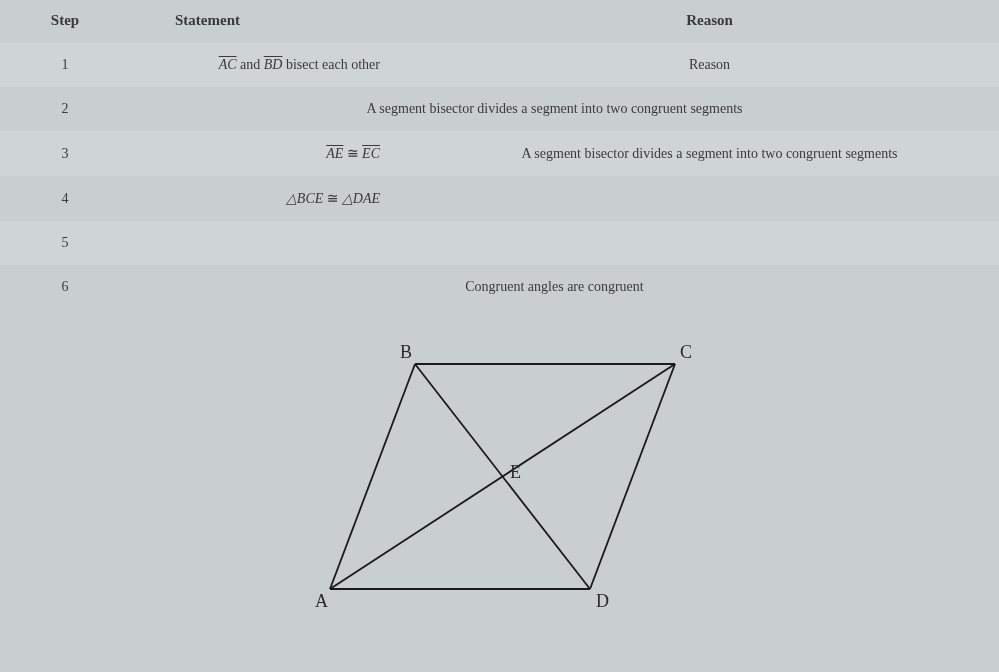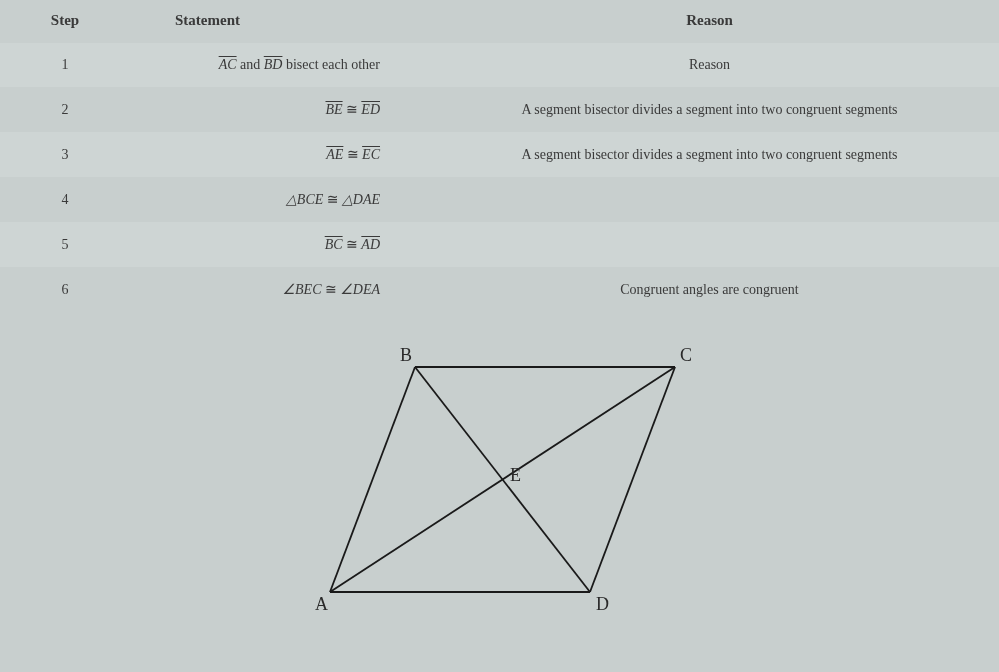--- a/index.html
+++ b/index.html
@@ -81,39 +81,36 @@
     <div class="col-reason">Reason</div>
   </div>
   <div id="rows-container">
       <div class="data-row">
         <div class="col-step">1</div>
         <div class="col-statement"><span class="overline">AC</span> and <span class="overline">BD</span> bisect each other</div>
         <div class="col-reason">Reason</div>
       </div>
       <div class="data-row">
         <div class="col-step">2</div>
-        <div class="col-statement"><span class="overline">BE</span> ≅ <span class="overline">ED</span></div>
         <div class="col-reason">A segment bisector divides a segment into two congruent segments</div>
       </div>
       <div class="data-row">
         <div class="col-step">3</div>
         <div class="col-statement"><span class="overline">AE</span> ≅ <span class="overline">EC</span></div>
         <div class="col-reason">A segment bisector divides a segment into two congruent segments</div>
       </div>
       <div class="data-row">
         <div class="col-step">4</div>
         <div class="col-statement"><span class="math">△BCE</span> ≅ <span class="math">△DAE</span></div>
       </div>
       <div class="data-row">
         <div class="col-step">5</div>
-        <div class="col-statement"><span class="overline">BC</span> ≅ <span class="overline">AD</span></div>
       </div>
       <div class="data-row">
         <div class="col-step">6</div>
-        <div class="col-statement"><span class="math">∠BEC</span> ≅ <span class="math">∠DEA</span></div>
         <div class="col-reason">Congruent angles are congruent</div>
       </div>
     </div>
 </div>
 
 <div class="figure-container">
   <svg id="geometry-figure" width="430" height="290">
       <line x1="45" y1="255" x2="130" y2="30" stroke="#1a1a1a" stroke-width="1.8"></line>
       <line x1="130" y1="30" x2="390" y2="30" stroke="#1a1a1a" stroke-width="1.8"></line>
       <line x1="390" y1="30" x2="305" y2="255" stroke="#1a1a1a" stroke-width="1.8"></line>

